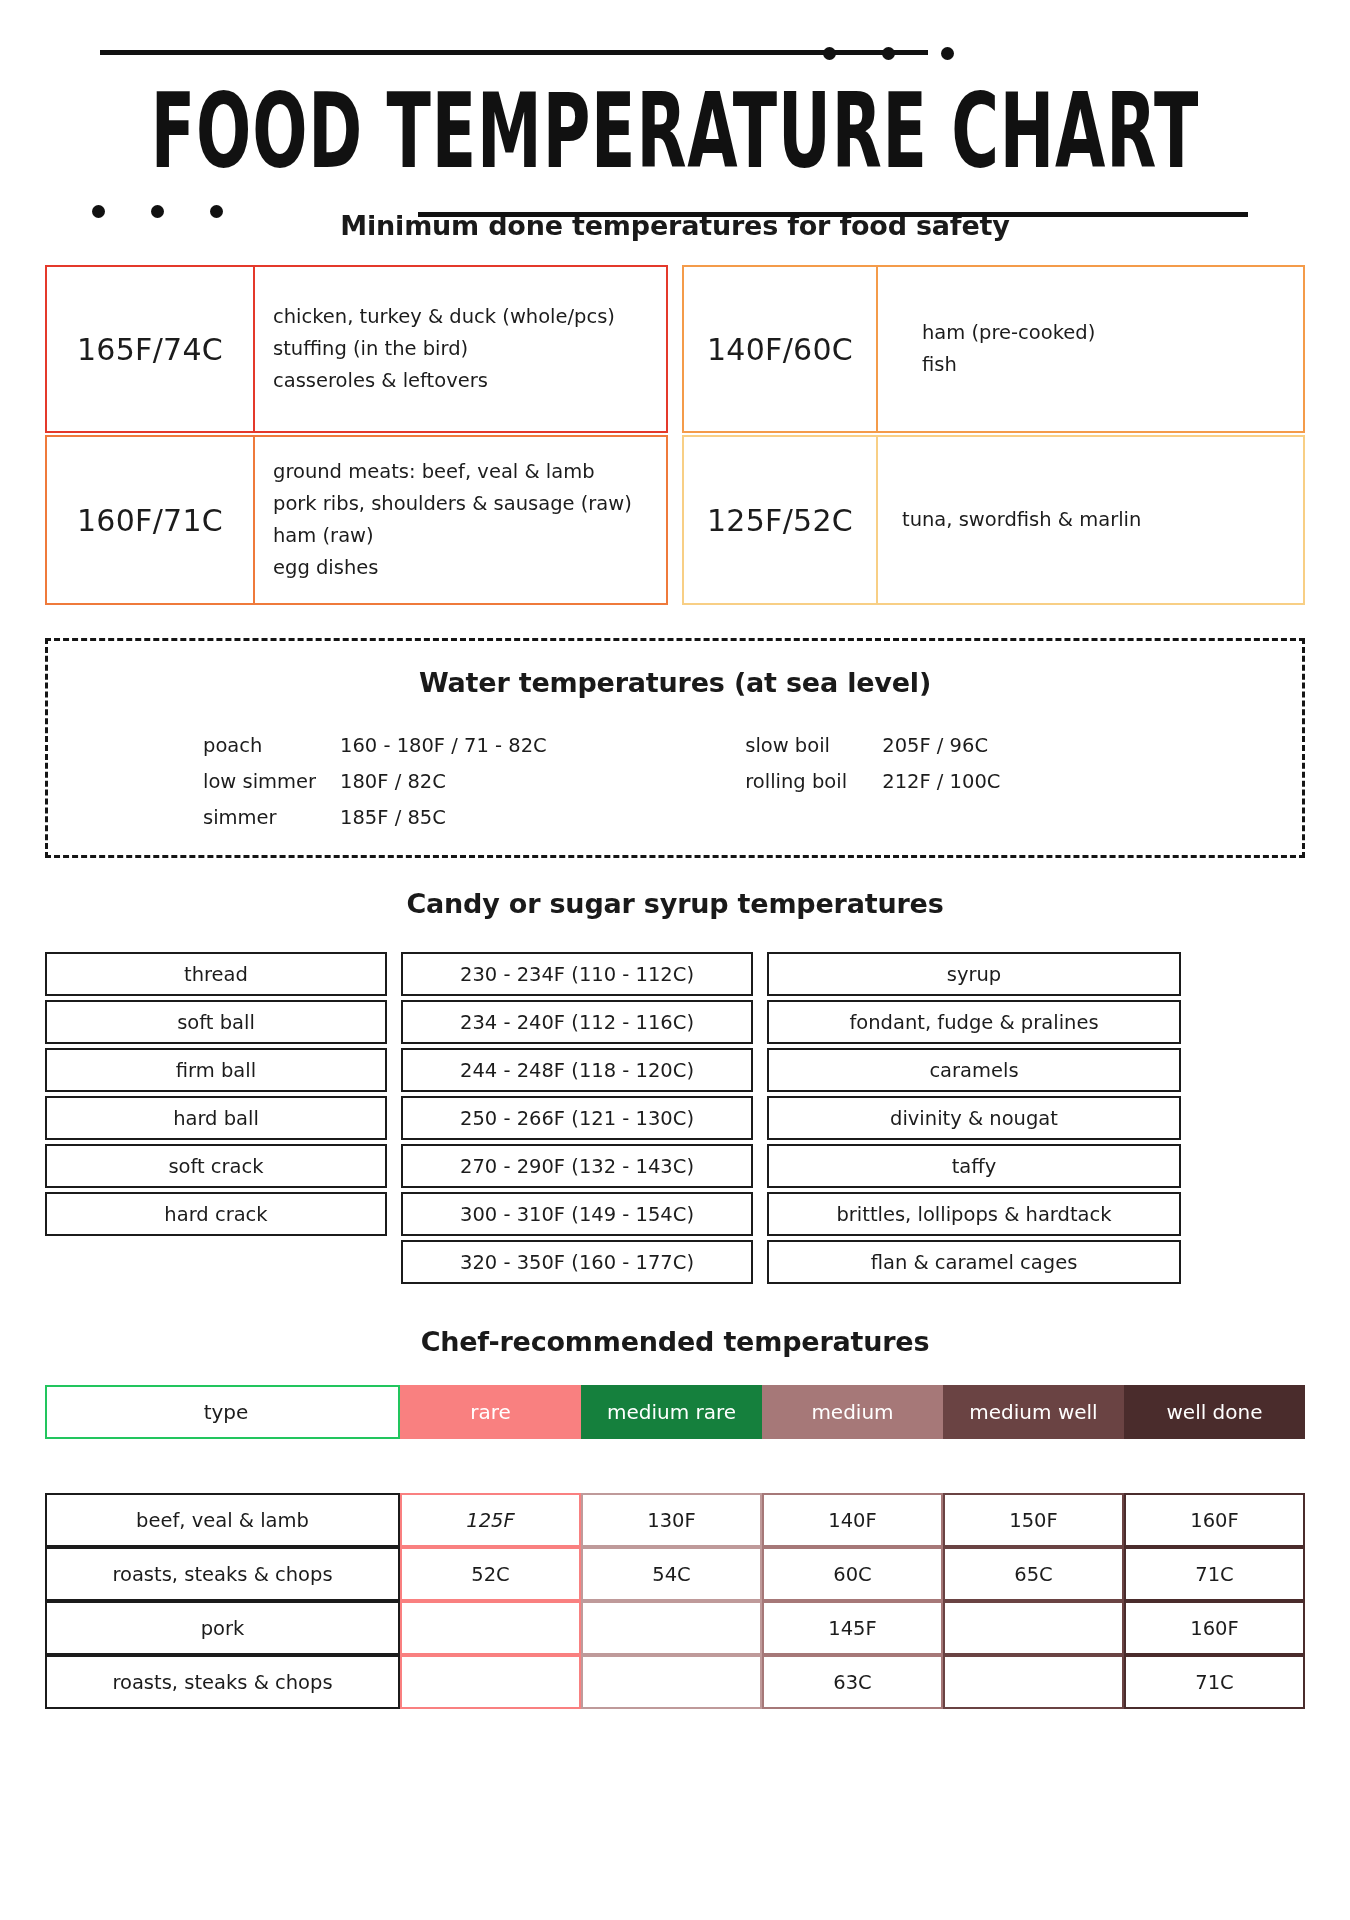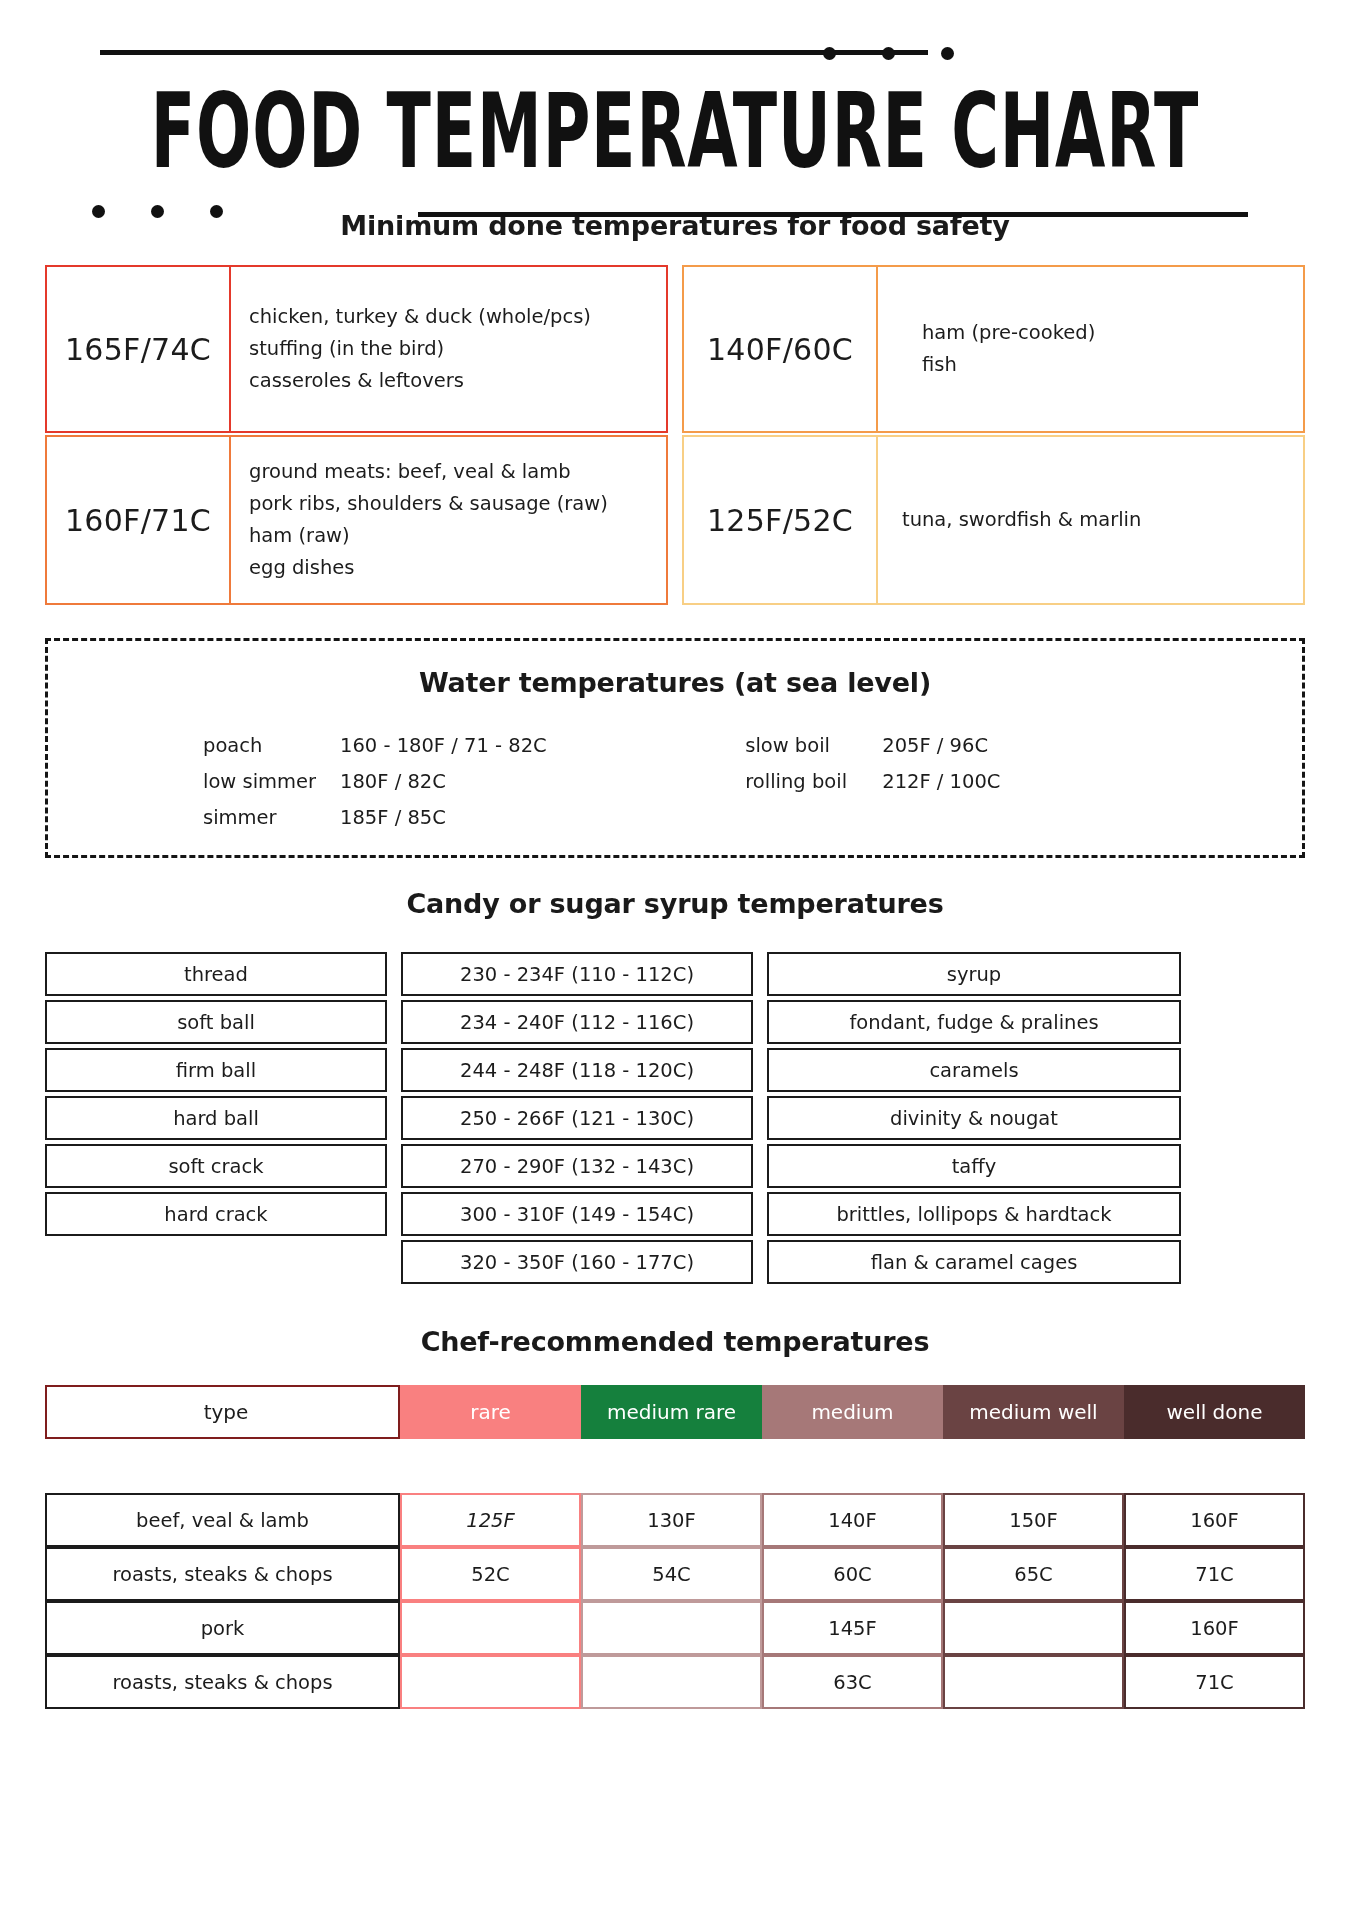--- a/index.html
+++ b/index.html
@@ -87,21 +87,21 @@
     justify-content: center;
     align-items: flex-start;
     padding-left: 18px;
   }
   .mdt-items .li {
     font-size: 19.5px;
     color: #1c1c1c;
     line-height: 32px;
   }
   
-  .mdt-col.left .mdt-temp  { width: 186px; }
+  .mdt-col.left .mdt-temp  { width: 210px; }
   .mdt-col.right .mdt-temp { width: 196px; }
   
   .b-red    { border-color: #e4392b; }
   .b-orange { border-color: #ef7a3b; }
   .b-amber  { border-color: #f49b4a; }
   .b-yellow { border-color: #f8cf85; }
 
   .bw2 { border-width: 2px; }
 
   
@@ -155,21 +155,21 @@
     height: 54px;
     font-size: 19.5px;
     color: #1c1c1c;
     text-align: center;
     vertical-align: middle;
   }
   .chef-table td.type-col {
     width: 355px;
     border: 2px solid #1b1b1b;
   }
-  .chef-table td.type-col.hdr { border: 2px solid #7f1d1d; padding-left: 7px; }
+  .chef-table td.type-col.hdr { border: 2px solid #22c55e; padding-left: 7px; }
   .chef-table td.hdr {
     color: #ffffff;
     font-size: 20px;
     border: none;
   }
   .chef-table td.cell {
     border: 2px solid transparent;
   }
   .sp { width: 6px; padding: 0; border: none !important; height: 0; }
 </style>

